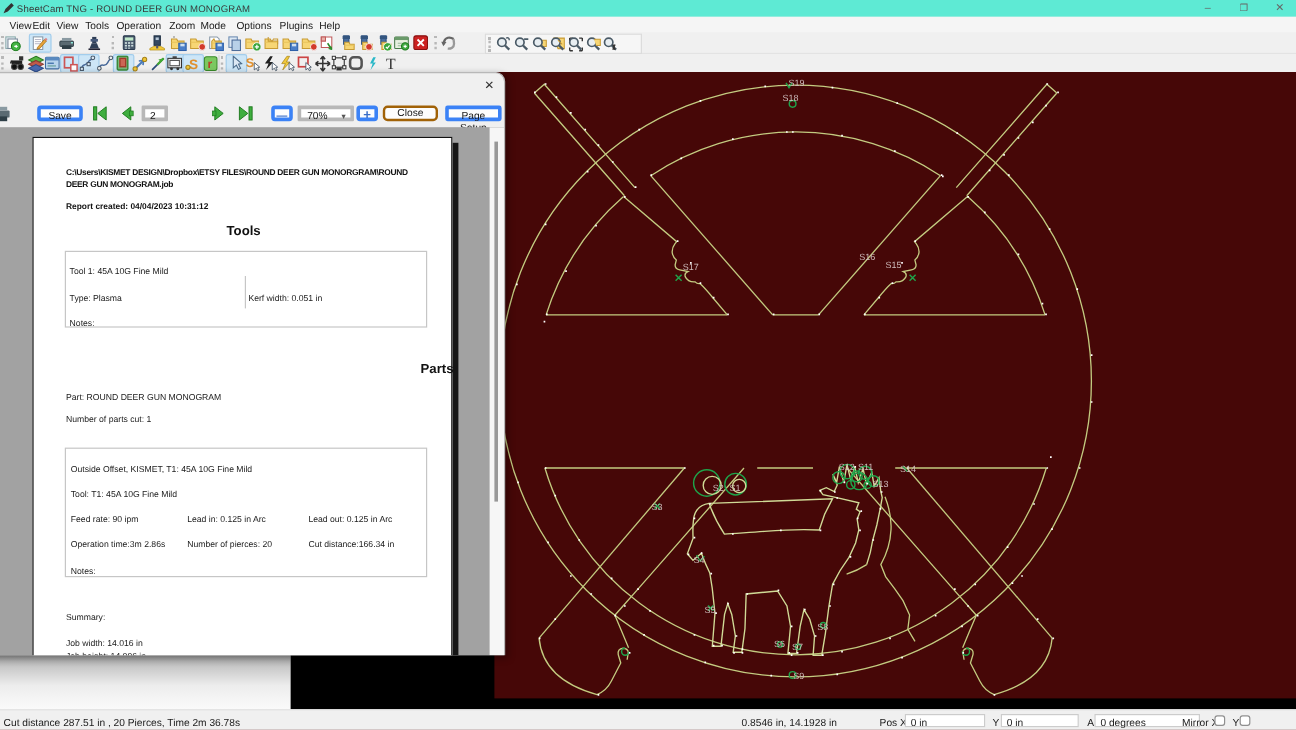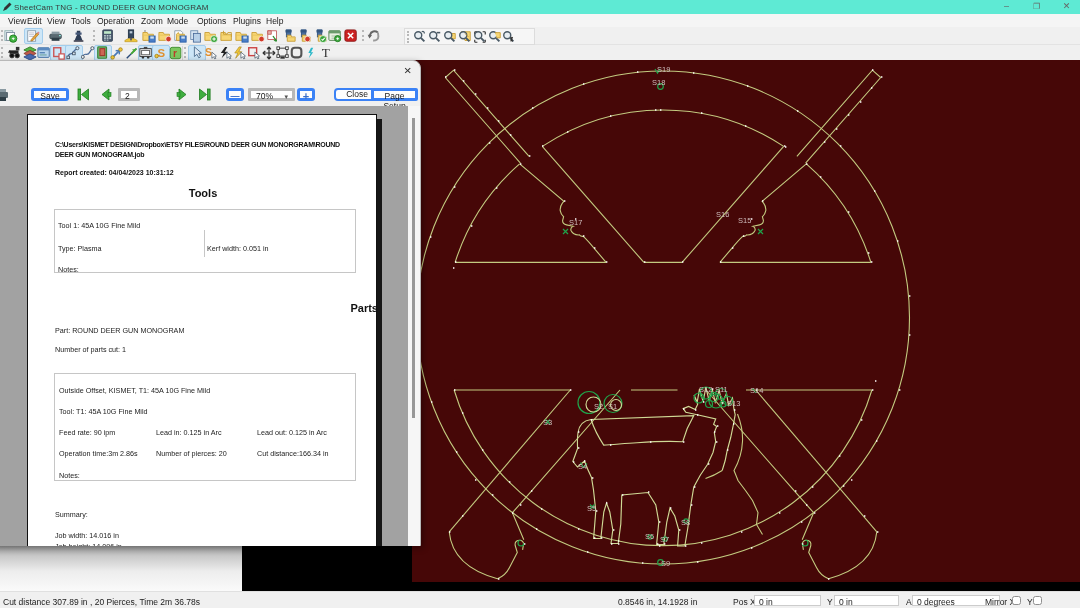--- a/index.html
+++ b/index.html
@@ -456,21 +456,21 @@
         <path d="M5 2 L12 7.5 L5 13 Z" fill="#3fae3f" stroke="#1f7a1f" stroke-width="0.8"></path>
         <rect x="3" y="5.5" width="3" height="4" fill="#3fae3f" stroke="#1f7a1f" stroke-width="0.6"></rect>
       </svg>
 <svg style="position:absolute;left:203px;top:26px" width="17" height="15" viewBox="0 0 17 15">
         <rect x="11.5" y="2" width="2.6" height="11" fill="#3fae3f" stroke="#1f7a1f" stroke-width="0.8"></rect>
         <path d="M3.5 2 L10.5 7.5 L3.5 13 Z" fill="#3fae3f" stroke="#1f7a1f" stroke-width="0.8"></path>
       </svg>
 <div class="btn" style="left:233px;width:18px;color:#3a6ec8;font-weight:bold;font-size:9px;line-height:10px">—</div>
 <div class="btn" style="left:255px;width:47px;text-align:left;padding-left:5px;background:#fff;border-color:#b8b8b8;border-radius:1px">70%<span style="position:absolute;right:4px;top:2px;color:#555;font-size:7px">▾</span></div>
 <div class="btn" style="left:304px;width:18px;color:#3a6ec8;font-weight:bold;font-size:11px;line-height:10.5px">+</div>
-<div class="btn" style="left:341px;width:46px;border:2px solid #3b82f6;line-height:9px;border-radius:4px">Close</div>
+<div class="btn" style="left:326px;width:46px;border:2px solid #a16207;line-height:9px;border-radius:4px">Close</div>
 <div class="btn" style="left:378px;width:47px;border-radius:2px">Page Setup</div>
   <div id="previewarea">
     <div id="pageshadow"></div>
     <div id="page">
 <div class="ptb" style="left:27px;top:25.5px;width:330px;letter-spacing:-0.25px">C:\Users\KISMET DESIGN\Dropbox\ETSY FILES\ROUND DEER GUN MONORGRAM\ROUND</div>
 <div class="ptb" style="left:27px;top:35.5px;letter-spacing:-0.25px">DEER GUN MONOGRAM.job</div>
 <div class="ptb" style="left:27px;top:54px">Report created: 04/04/2023 10:31:12</div>
 <div class="ptb" style="left:0px;top:72px;width:350px;text-align:center;font-size:11px">Tools</div>
 <div class="box" style="left:26px;top:94px;width:302px;height:64px"></div>
 <div class="pt" style="left:30px;top:106px">Tool 1: 45A 10G Fine Mild</div>
@@ -495,21 +495,21 @@
 <div class="pt" style="left:27px;top:416px">Job width: 14.016 in</div>
 <div class="pt" style="left:27px;top:427px">Job height: 14.096 in</div>
     </div>
     <div id="vscroll">
           <div id="vthumb"></div>
         </div>
   </div>
 </div>
 
 <div id="status">
-  <span class="st" style="left:3px">Cut distance 307.89 in , 20 Pierces, Time 2m 36.78s</span>
+  <span class="st" style="left:3px">Cut distance 287.51 in , 20 Pierces, Time 2m 36.78s</span>
   <span class="st" style="left:618px">0.8546 in, 14.1928 in</span>
   <span class="st" style="left:733px">Pos X</span>
   <div class="stbox" style="left:754px;width:67px">0 in</div>
   <span class="st" style="left:827px">Y</span>
   <div class="stbox" style="left:834px;width:65px">0 in</div>
   <span class="st" style="left:906px">A</span>
   <div class="stbox" style="left:912px;width:88px">0 degrees</div>
   <span class="st" style="left:985px">Mirror X</span>
   <div class="chk" style="left:1012px"></div>
   <span class="st" style="left:1027px">Y</span>

